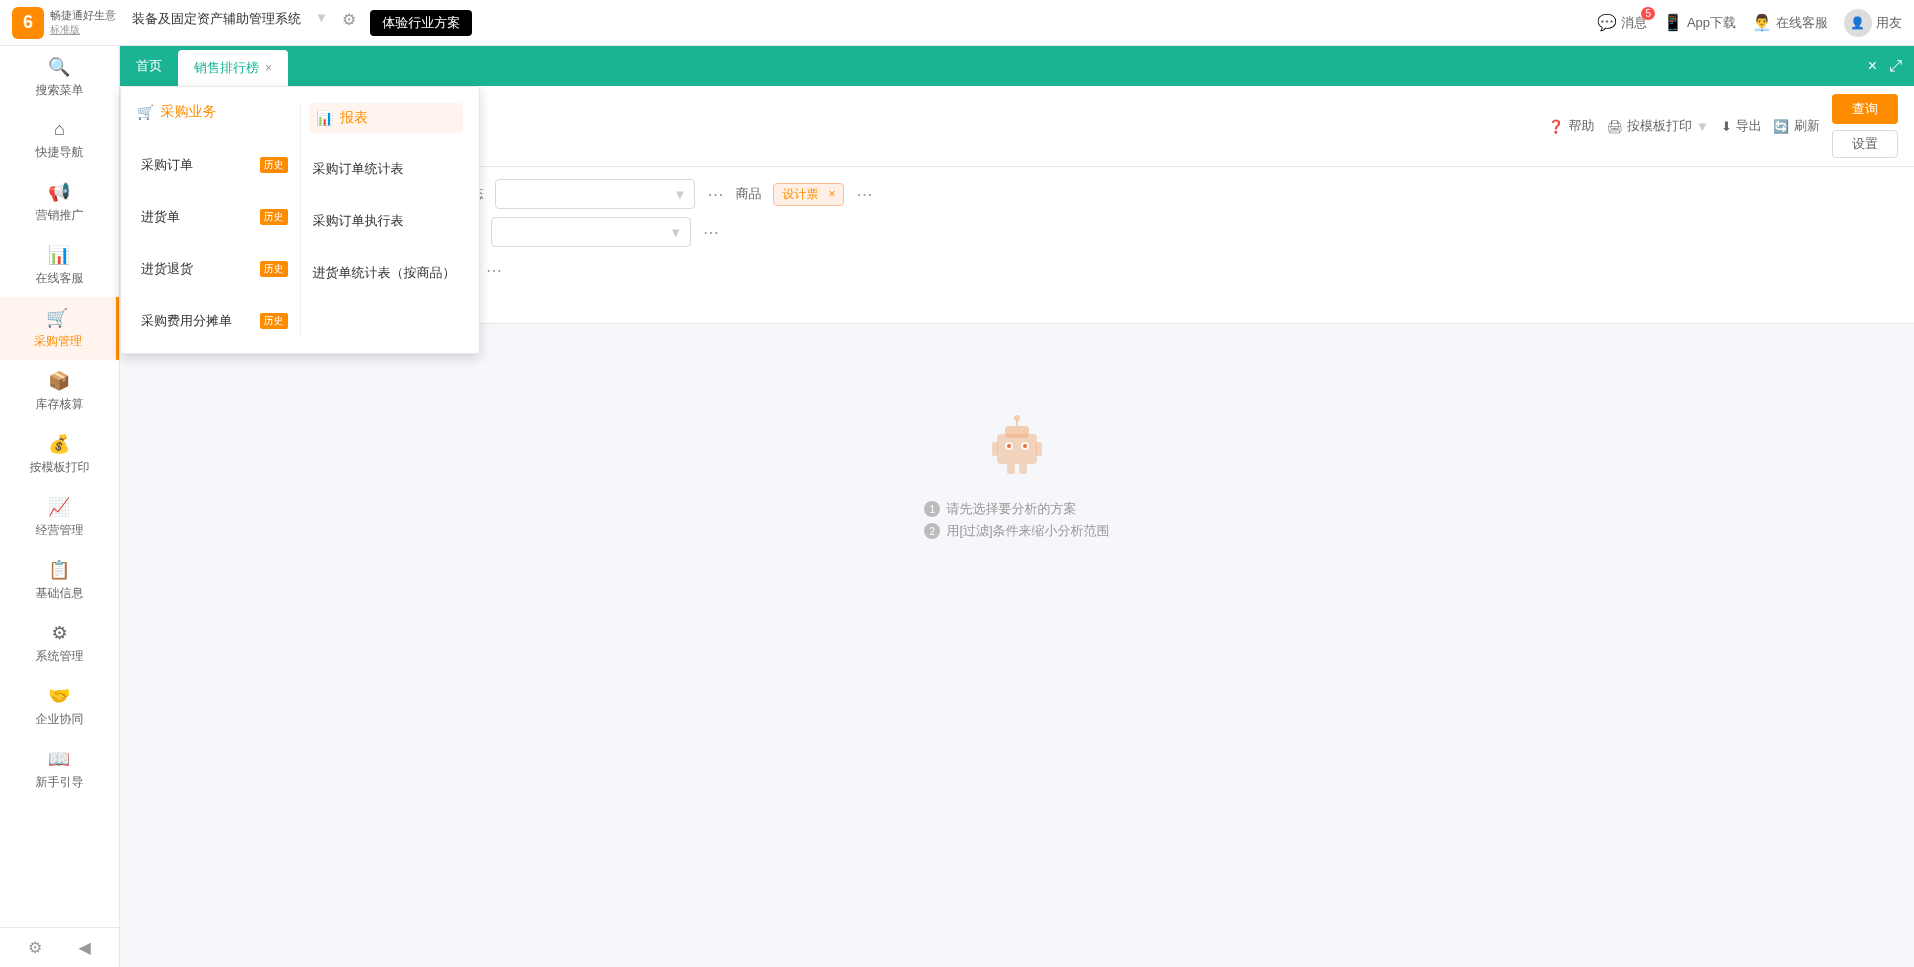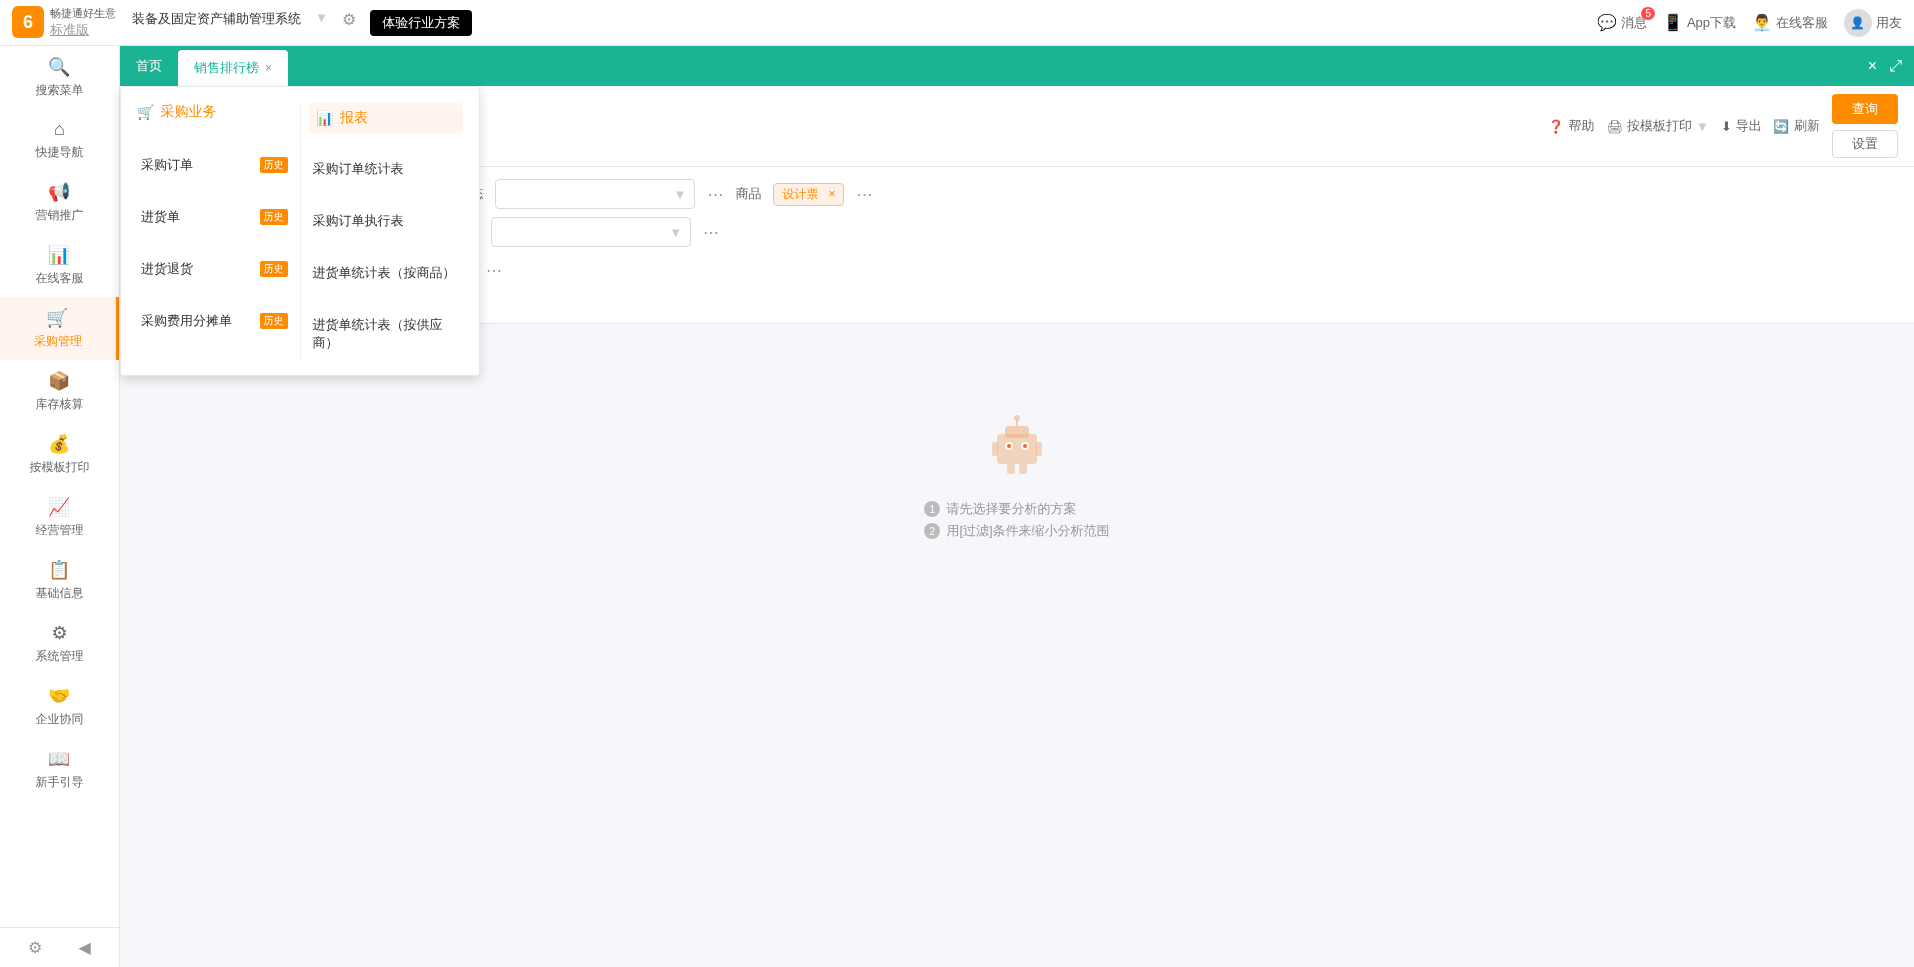--- a/index.html
+++ b/index.html
@@ -24,21 +24,21 @@
       gap: 6px;
     }
     .logo-icon {
       width: 32px; height: 32px;
       background: #ff8c00;
       border-radius: 6px;
       display: flex; align-items: center; justify-content: center;
       color: white; font-size: 18px; font-weight: bold;
     }
     .logo-text { font-size: 11px; color: #666; line-height: 1.3; }
-    .logo-sub { font-size: 13px; color: #999; text-decoration: underline; }
+    .logo-sub { font-size: 10px; color: #999; text-decoration: underline; }
     .header-middle {
       flex: 1;
       display: flex;
       align-items: flex-start;
       gap: 14px;
     }
     .system-title {
       font-size: 13px;
       color: #333;
     }
@@ -567,18 +567,15 @@
       </div>
       <div class="dropdown-item">
         <span>采购订单统计表</span>
       </div>
       <div class="dropdown-item">
         <span>采购订单执行表</span>
       </div>
       <div class="dropdown-item">
         <span>进货单统计表（按商品）</span>
       </div>
-      <div class="dropdown-item">
-        <span>进货单统计表（按供应商）</span>
-      </div>
     </div>
   </div>
 </div>
 
 </body></html>

